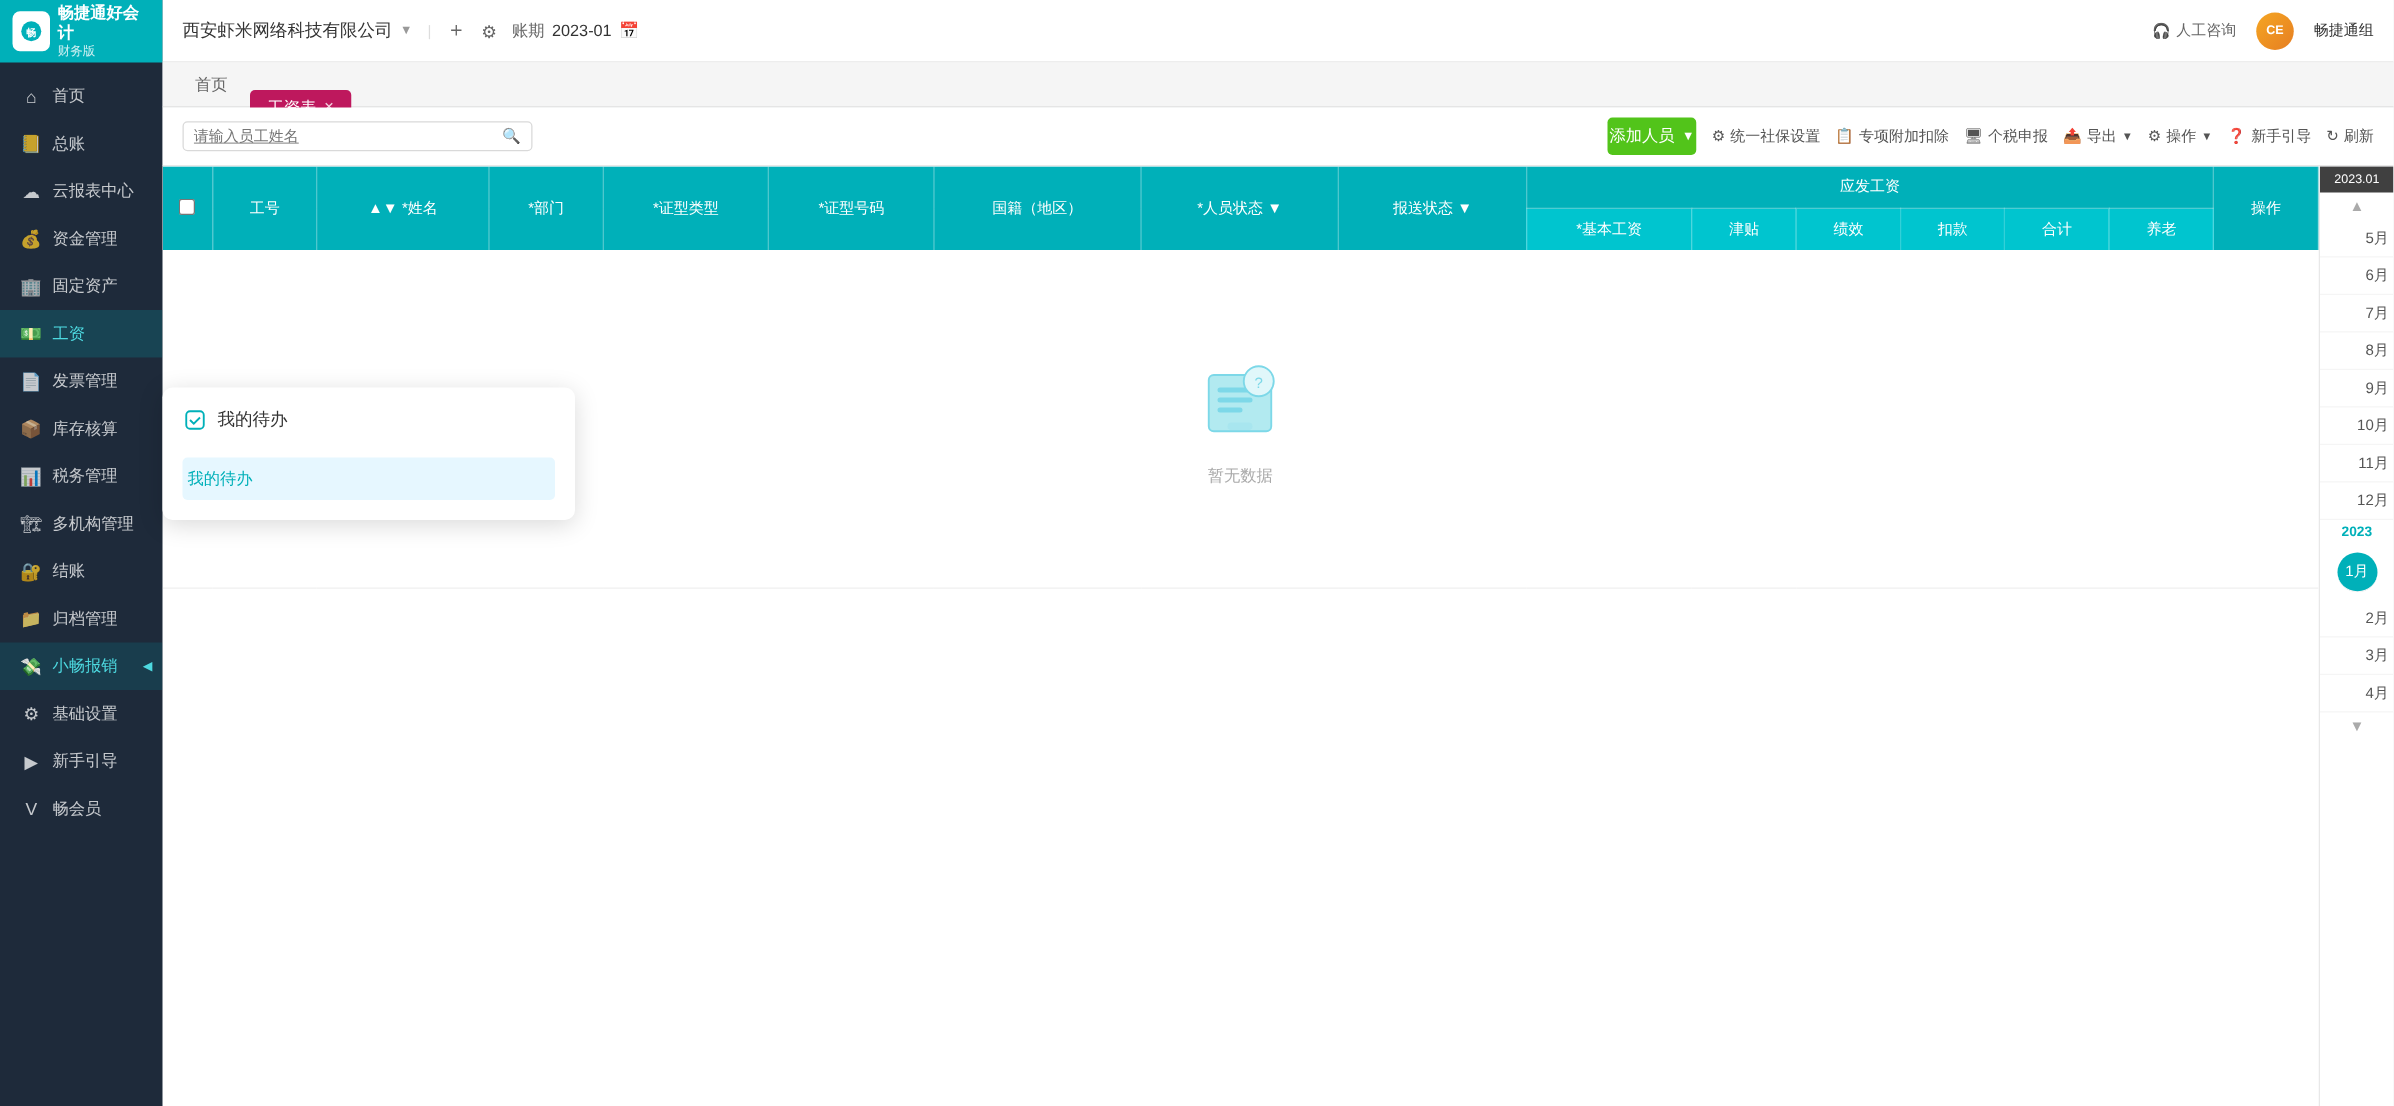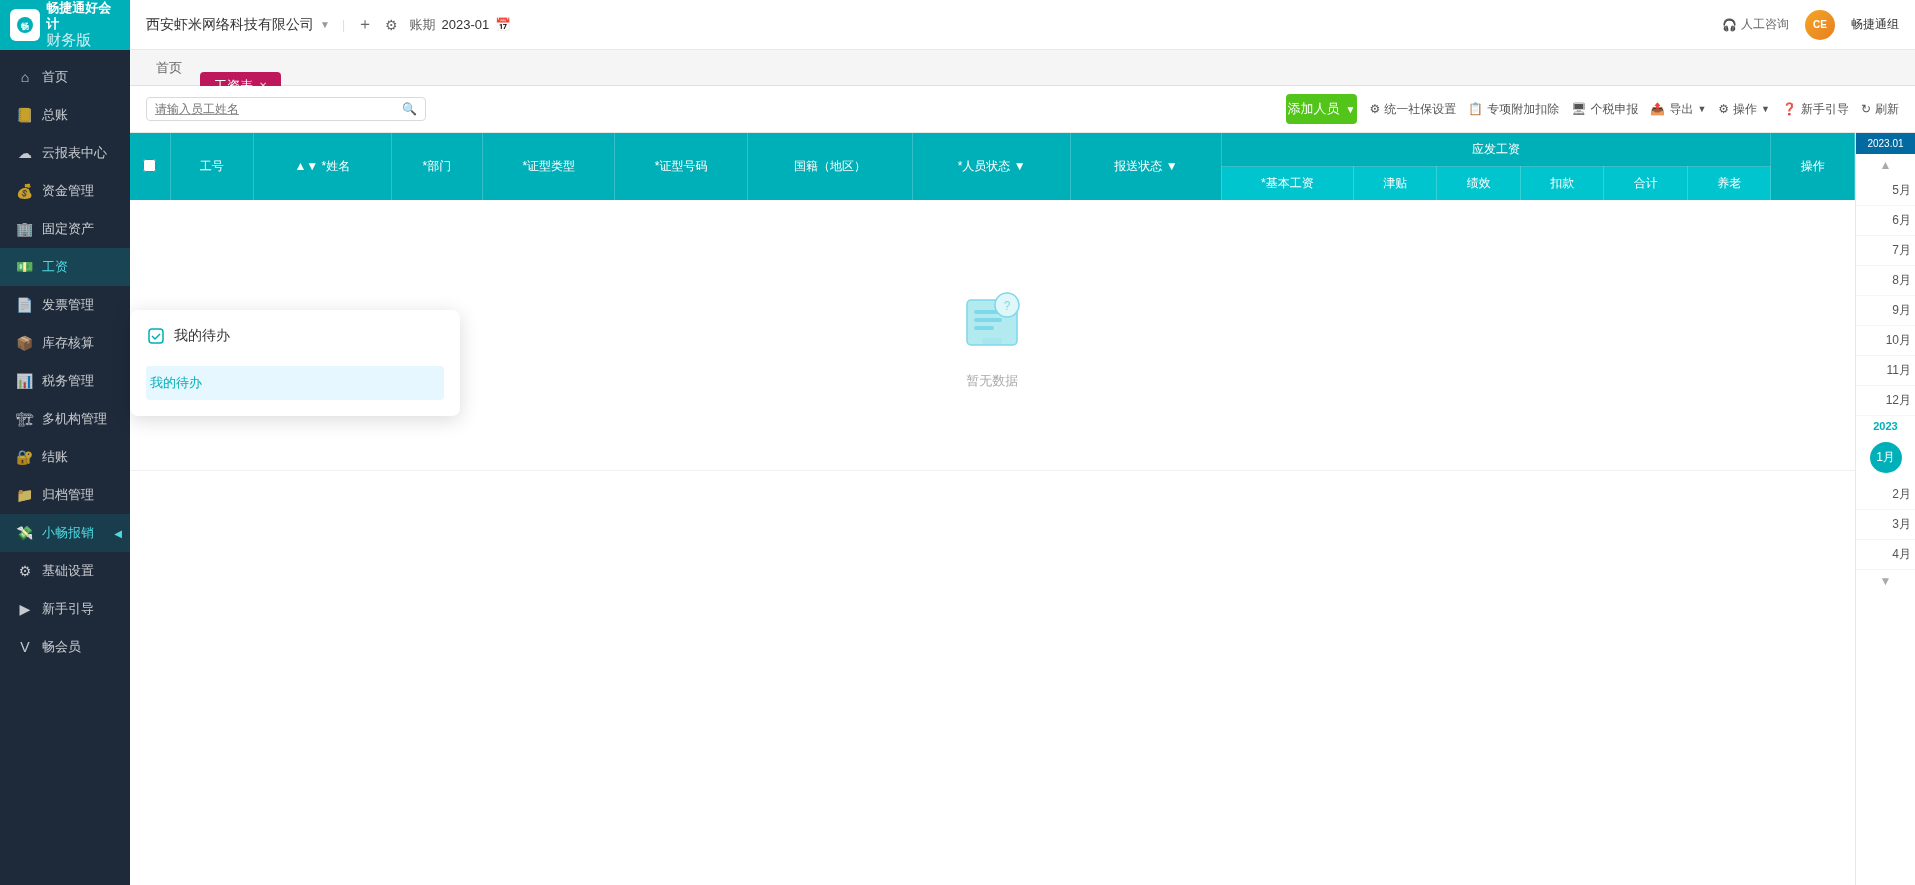--- a/index.html
+++ b/index.html
@@ -35,21 +35,21 @@
       font-weight: bold;
     }
     .logo-text {
       color: white;
       font-size: 13px;
       font-weight: bold;
       line-height: 1.2;
     }
     .logo-sub {
       color: rgba(255,255,255,0.8);
-      font-size: 15px;
+      font-size: 10px;
     }
     .sidebar-nav {
       flex: 1;
       overflow-y: auto;
       padding: 8px 0;
     }
     .sidebar-nav::-webkit-scrollbar { width: 3px; }
     .sidebar-nav::-webkit-scrollbar-thumb { background: rgba(255,255,255,0.2); }
     .nav-item {
       display: flex;
@@ -335,21 +335,21 @@
       width: 60px;
       background: white;
       border-left: 1px solid #e8e8e8;
       display: flex;
       flex-direction: column;
       align-items: center;
       overflow-y: auto;
       flex-shrink: 0;
     }
     .timeline-header {
-      background: #0369a1;
+      background: #404040;
       color: white;
       font-size: 10px;
       width: 100%;
       text-align: center;
       padding: 4px 2px;
       line-height: 1.3;
     }
     .timeline-nav {
       cursor: pointer;
       color: #aaa;

